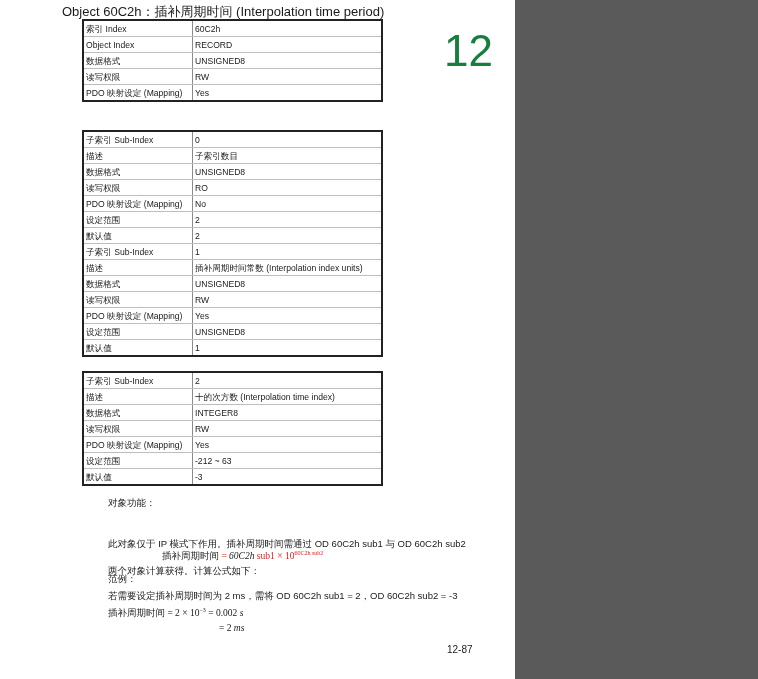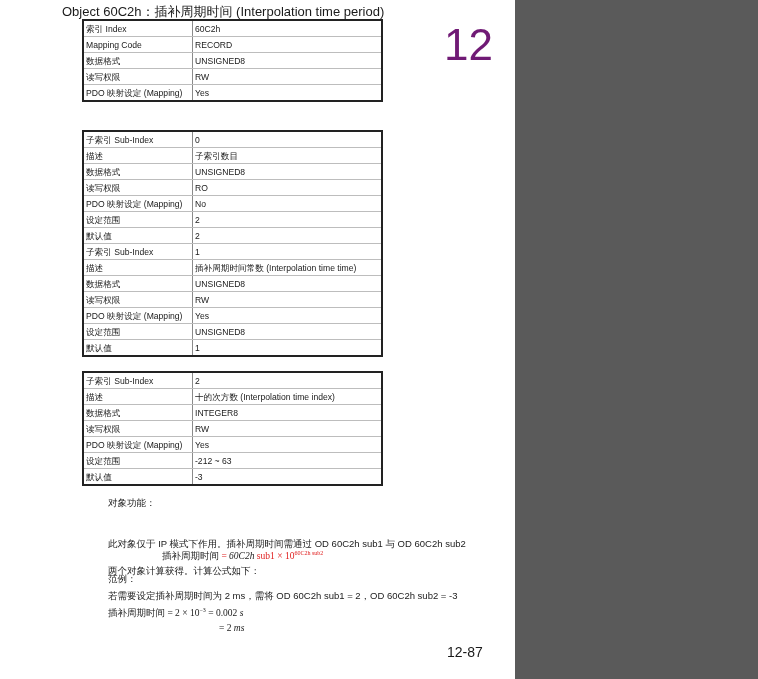--- a/index.html
+++ b/index.html
@@ -1,46 +1,46 @@
 <!DOCTYPE html>
 <html><head>
 <meta charset="utf-8">
 <style>
   html, body { margin:0; padding:0; }
   body { width:758px; height:679px; position:relative; background:#ffffff; overflow:hidden;
          font-family:"Liberation Sans","DejaVu Sans",sans-serif; color:#1a1a1a; }
   .sidebar { position:absolute; left:515px; top:0; width:243px; height:679px; background:#5a5a5a; }
-  .chapter { position:absolute; left:444px; top:20px; font-size:44px; color:#701a75; font-family:"Liberation Sans",sans-serif; }
+  .chapter { position:absolute; left:444px; top:26px; font-size:44px; color:#15803d; font-family:"Liberation Sans",sans-serif; }
   .title { position:absolute; left:62px; top:3px; font-size:13px; }
   table.od { position:absolute; left:82px; border-collapse:collapse; border:2px solid #222; width:301px; font-size:8.6px; }
   table.od td { border:1px solid #bdbdbd; height:15px; padding:0 2px; line-height:14px; white-space:nowrap; }
   table.od td.k { width:104px; border-right:1px solid #8a8a8a; }
   .para { position:absolute; left:72px; font-size:9.5px; white-space:nowrap;margin-left:36px; }
   .formula { position:absolute; left:162px; top:550px; font-size:9.5px; white-space:nowrap; }
   .m { font-family:"Liberation Serif","DejaVu Serif",serif; }
   .red { color:#e02020; font-family:"Liberation Serif","DejaVu Serif",serif; }
   .it { font-style:italic; }
   sup { font-size:6px; }
-  .pageno { position:absolute; left:447px; top:644px; font-size:14px; }
+  .pageno { position:absolute; left:447px; top:644px; font-size:10px; }
 </style>
 </head>
 <body>
 
 <div class="sidebar"></div>
 <div class="chapter">12</div>
 <div class="title">Object 60C2h：插补周期时间 (Interpolation time period)</div>
 
 <table class="od" style="top:19px">
   <tbody>
     <tr>
         <td class="k">索引 Index</td>
         <td>60C2h</td>
       </tr>
     <tr>
-        <td class="k">Mapping Code</td>
+        <td class="k">Object Index</td>
         <td>RECORD</td>
       </tr>
     <tr>
         <td class="k">数据格式</td>
         <td>UNSIGNED8</td>
       </tr>
     <tr>
         <td class="k">读写权限</td>
         <td>RW</td>
       </tr>
@@ -80,21 +80,21 @@
     <tr>
         <td class="k">默认值</td>
         <td>2</td>
       </tr>
     <tr>
         <td class="k">子索引 Sub-Index</td>
         <td>1</td>
       </tr>
     <tr>
         <td class="k">描述</td>
-        <td>插补周期时间常数 (Interpolation time time)</td>
+        <td>插补周期时间常数 (Interpolation index units)</td>
       </tr>
     <tr>
         <td class="k">数据格式</td>
         <td>UNSIGNED8</td>
       </tr>
     <tr>
         <td class="k">读写权限</td>
         <td>RW</td>
       </tr>
     <tr>

